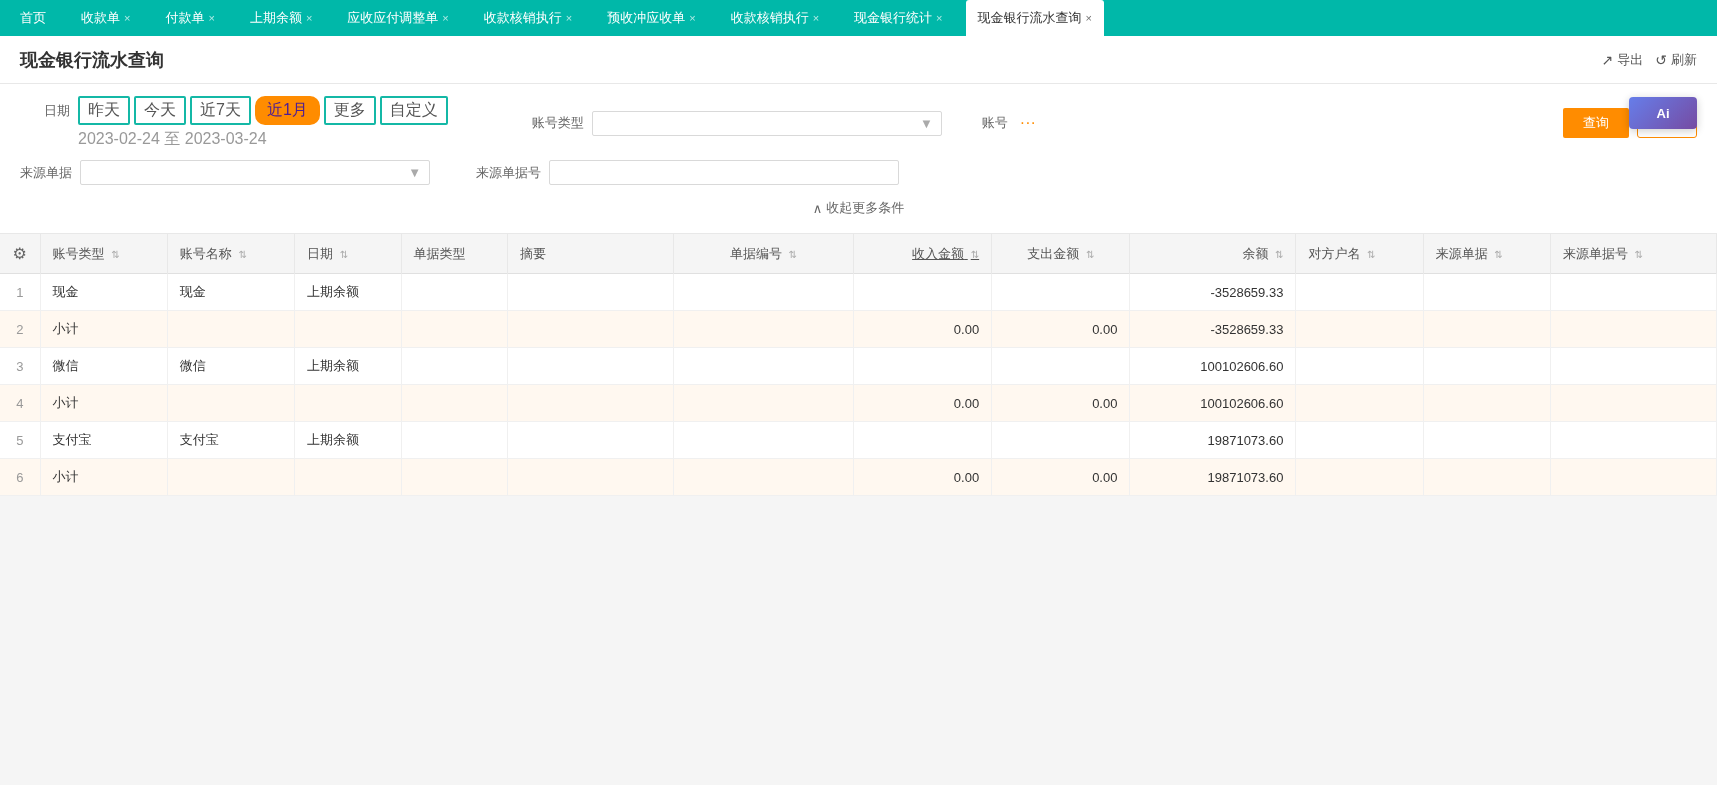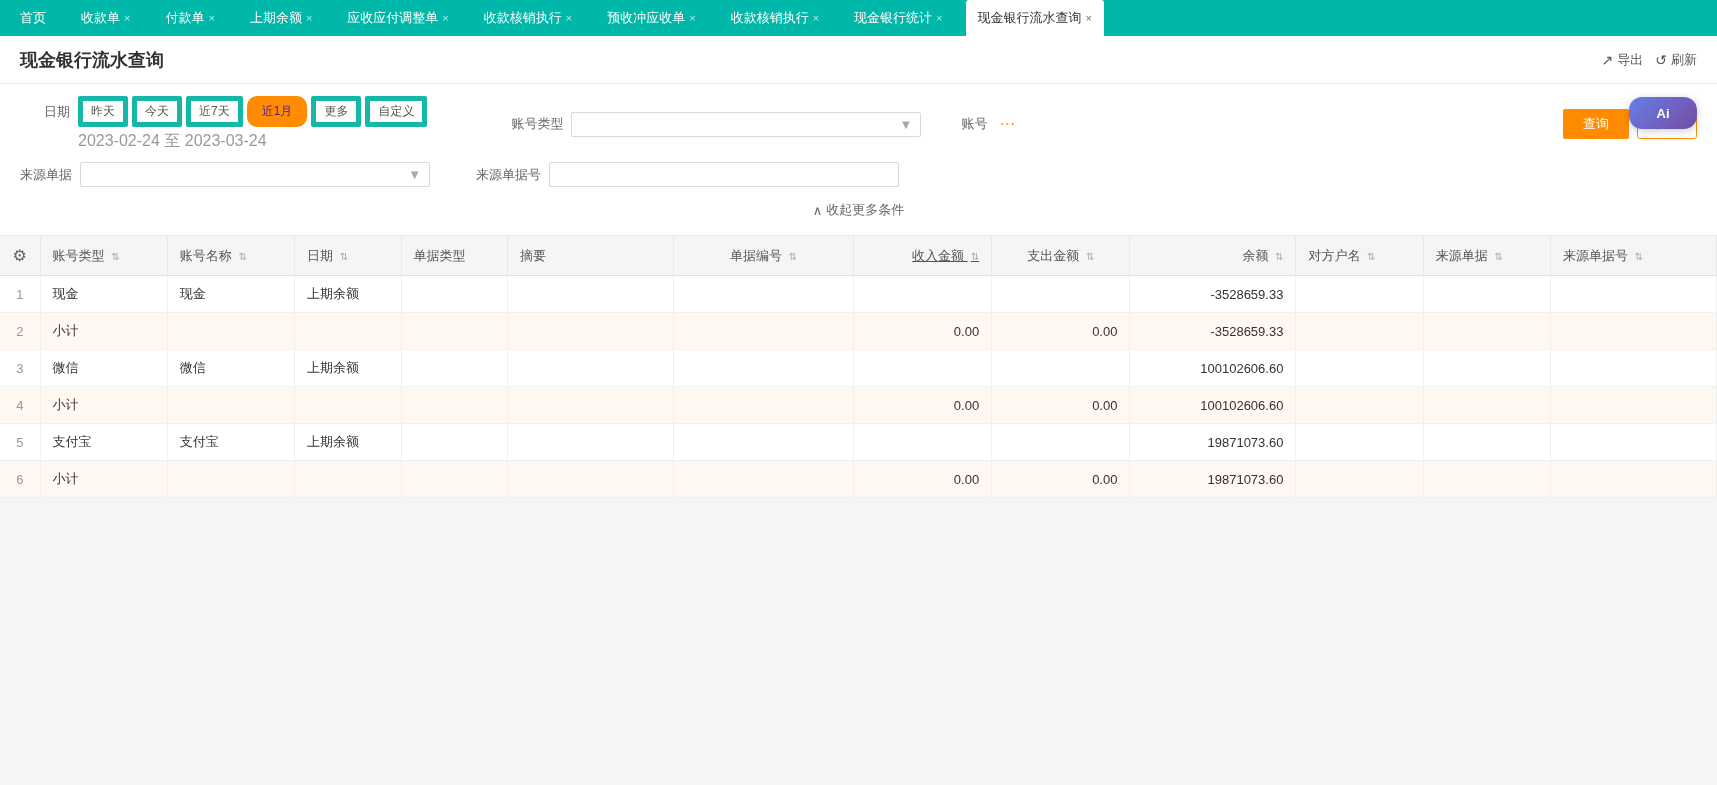--- a/index.html
+++ b/index.html
@@ -82,26 +82,26 @@
       flex-direction: column;
       gap: 4px;
     }
     .date-buttons {
       display: flex;
       gap: 4px;
       align-items: center;
     }
     .date-btn {
       padding: 2px 8px;
-      border: 5px solid #14b8a6;
+      border: 2px solid #14b8a6;
       border-radius: 2px;
       background: #fff;
       cursor: pointer;
       color: #555;
-      font-size: 12px;
+      font-size: 16px;
     }
     .date-btn.active {
       background: #ff8c00;
       border-color: #ff8c00;
       color: #4c1d95;
       border-radius: 10px;
       padding: 2px 10px;
     }
     .date-range-text {
       font-size: 16px;
@@ -213,21 +213,21 @@
     .gear-icon { font-size: 16px; color: #666; cursor: pointer; }
     
     
     .ai-bubble {
       position: fixed;
       right: 20px;
       top: 97px;
       width: 68px;
       height: 32px;
       background: linear-gradient(135deg, #667eea 0%, #764ba2 100%);
-      border-radius: 13px;
+      border-radius: 4px;
       display: flex;
       align-items: center;
       justify-content: center;
       color: #fff;
       font-size: 14px;
       font-weight: bold;
       cursor: pointer;
       box-shadow: 0 2px 8px rgba(0,0,0,0.2);
     }
   </style>

